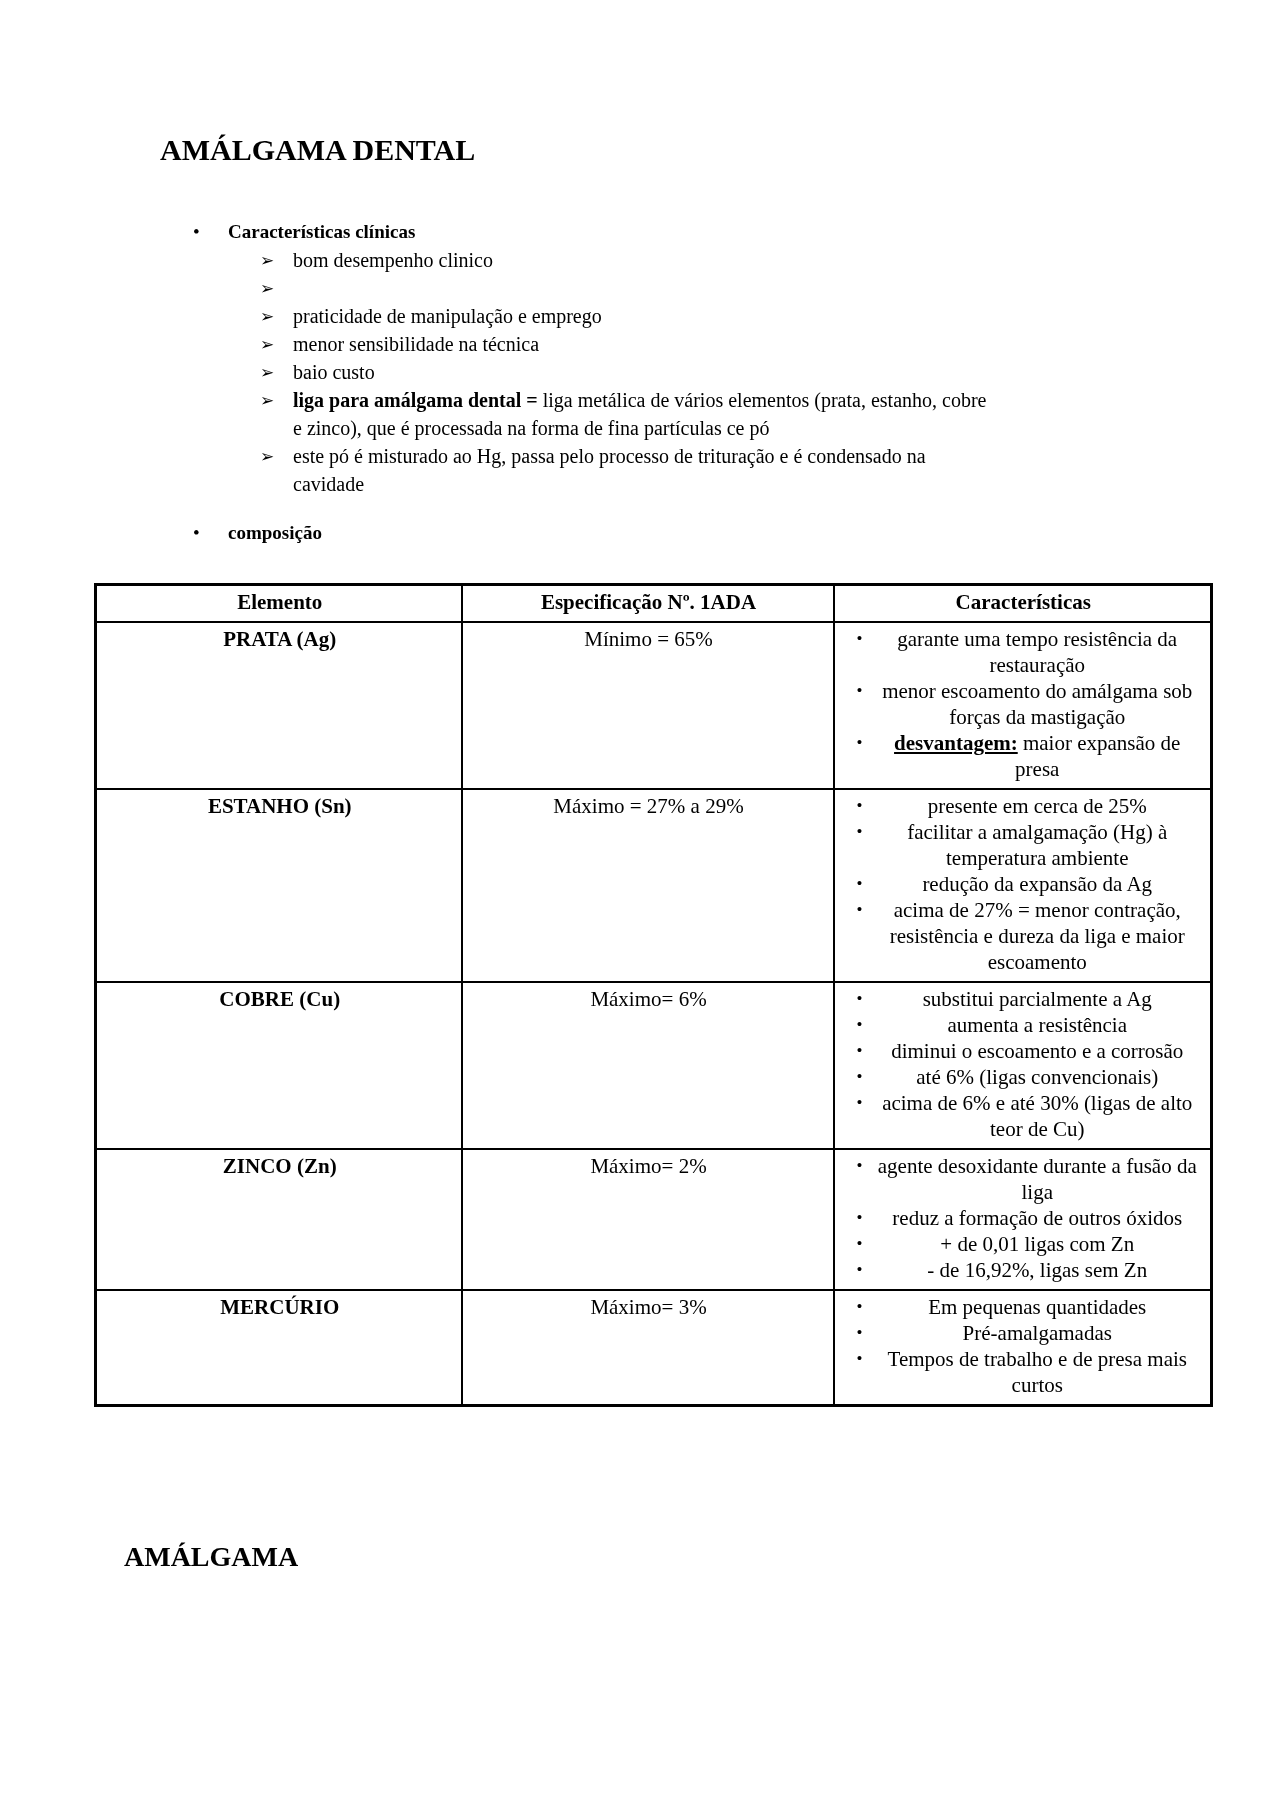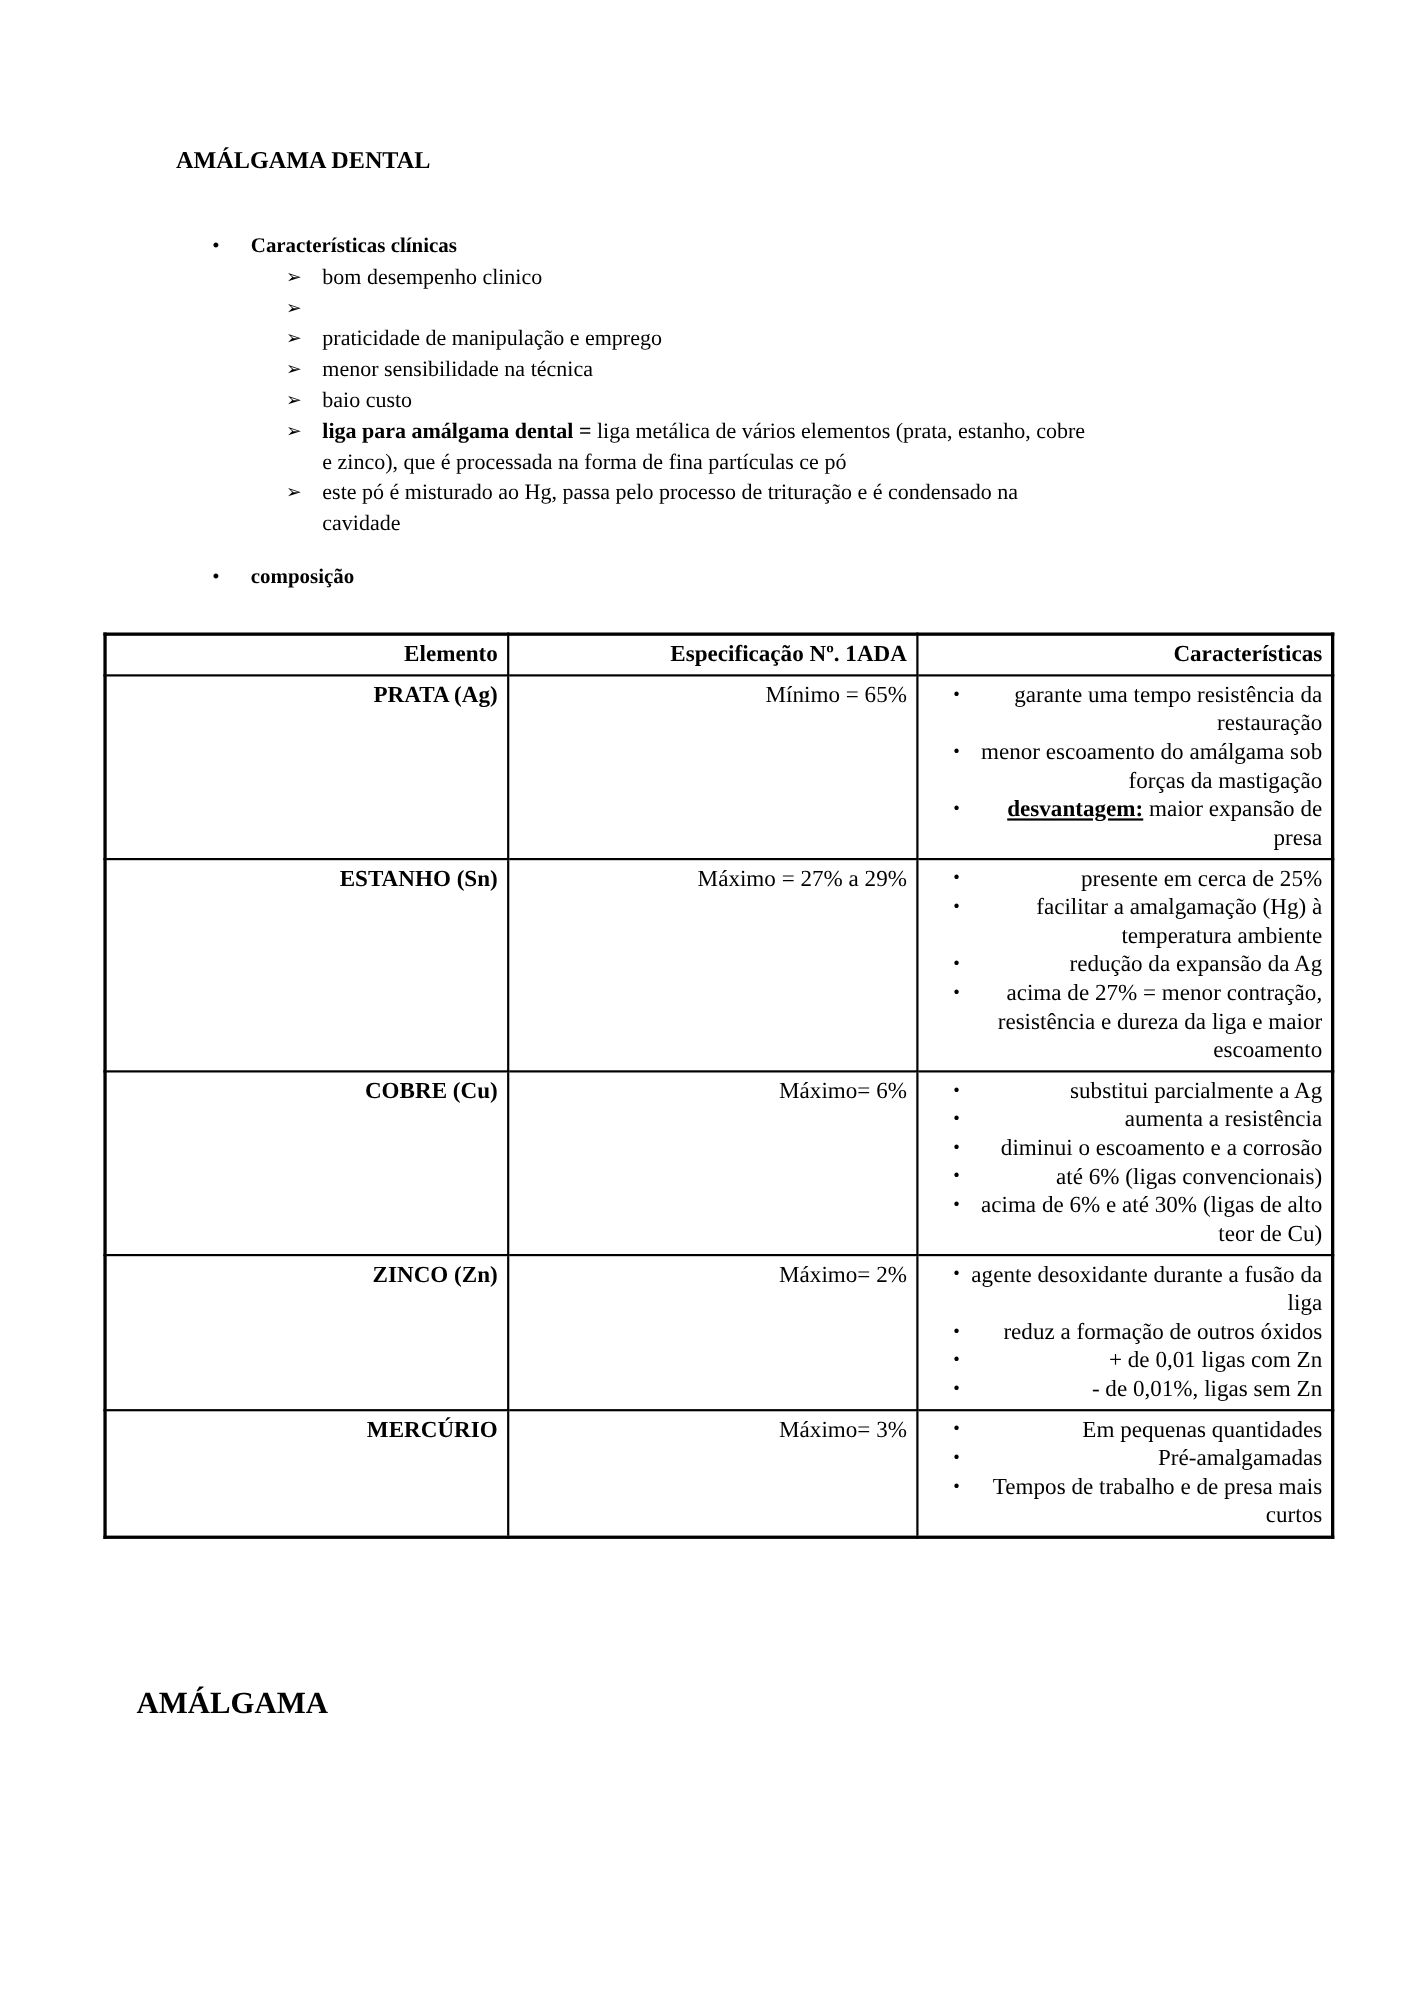--- a/index.html
+++ b/index.html
@@ -5,21 +5,21 @@
   html,body { margin:0; padding:0; }
   body {
     width:1280px; height:1811px;
     background:#ffffff; color:#000000;
     font-family:"Liberation Serif","DejaVu Serif",serif;
     overflow:hidden;
   }
   .doc { padding:133px 70px 0 160px; }
 
   .title {
-    font-size:22px; font-weight:bold;
+    font-size:30px; font-weight:bold;
     margin:0 0 50px 0;
   }
 
   
   .l1-row { display:flex; padding-left:33px; margin-top:20px; line-height:29px; }
   .l1-marker { width:35px; font-size:19px; }
   .l1-label { font-weight:bold; font-size:19px; }
 
   
   .l2-row { display:flex; padding-left:100px; line-height:28px; }
@@ -31,21 +31,21 @@
   table.comp {
     border-collapse:collapse;
     margin:36px 0 0 94px;
     width:1116px;
     table-layout:fixed;
     border:3px solid #000;
   }
   .comp th, .comp td {
     border:2px solid #000;
     vertical-align:top;
-    text-align:right;
+    text-align:center;
     padding:3px 8px 6px 10px;
     font-size:21px;
     line-height:26px;
   }
   .comp th { font-weight:bold; }
   td.elemento { font-weight:bold; }
 
   .tb-item { display:flex; }
   .tb-dot { width:26px; padding-left:2px; font-size:17px; line-height:26px; }
   .tb-text { flex:1; }
@@ -199,21 +199,21 @@
       <div class="tb-item">
             <span class="tb-dot">•</span>
             <span class="tb-text"><b></b><span>reduz a formação de outros óxidos</span></span>
           </div>
       <div class="tb-item">
             <span class="tb-dot">•</span>
             <span class="tb-text"><b></b><span>+ de 0,01 ligas com Zn</span></span>
           </div>
       <div class="tb-item">
             <span class="tb-dot">•</span>
-            <span class="tb-text"><b></b><span>- de 0,01%, ligas sem Zn</span></span>
+            <span class="tb-text"><b></b><span>- de 16,92%, ligas sem Zn</span></span>
           </div>
     </td>
   </tr>
 
   <tr>
     <td class="elemento">MERCÚRIO</td>
     <td>Máximo= 3%</td>
     <td>
       <div class="tb-item">
             <span class="tb-dot">•</span>

